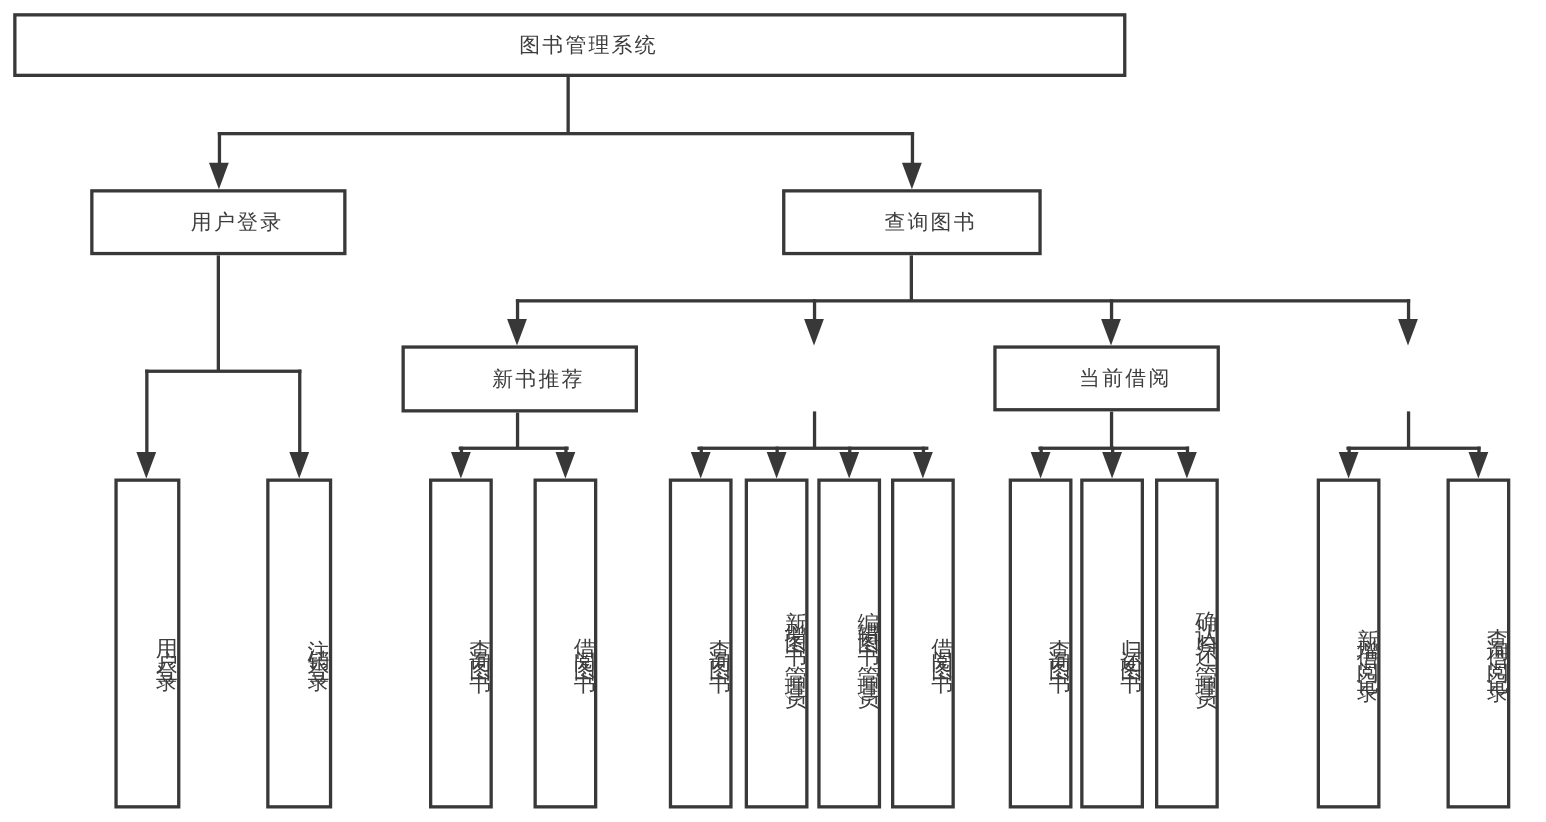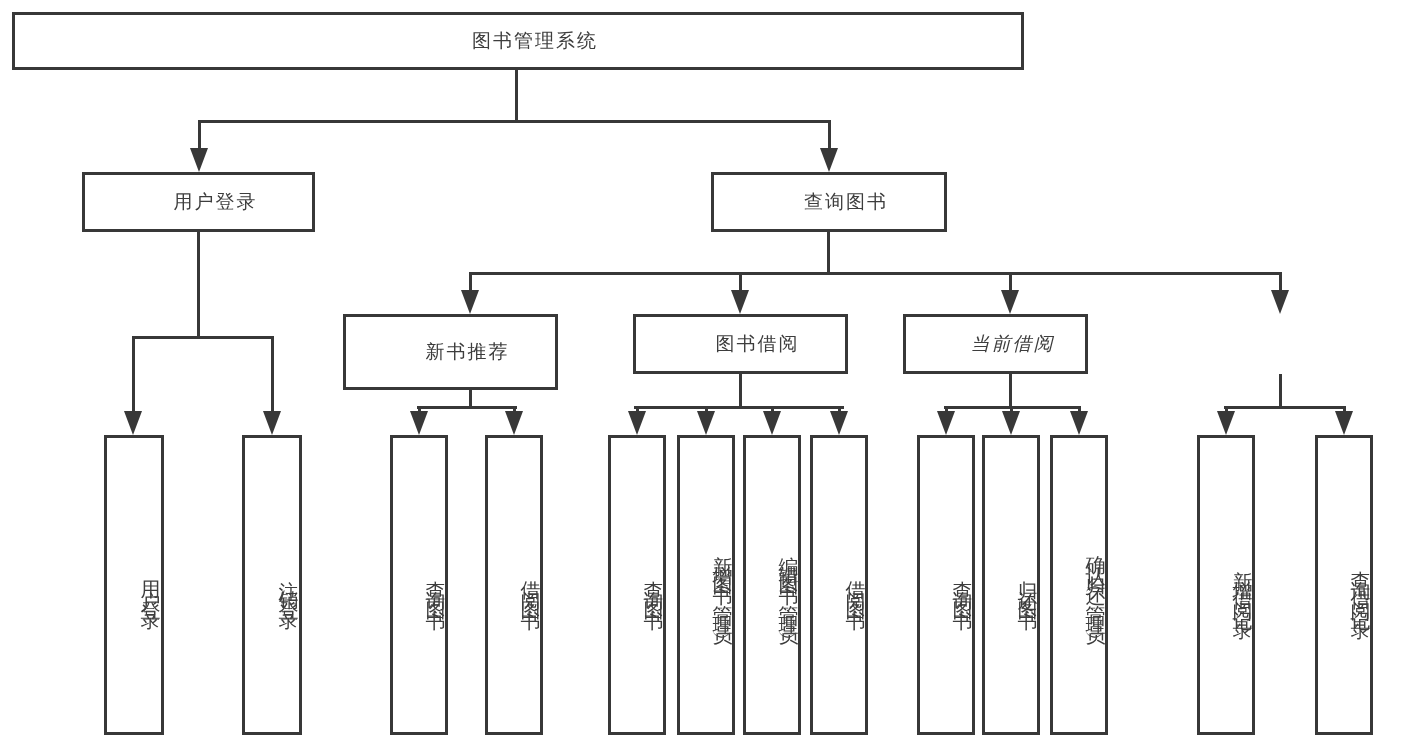--- a/index.html
+++ b/index.html
@@ -119,23 +119,22 @@
   <div class="vline" style="left:1225px;top:406px;height:9px;"></div>
   <div class="vline" style="left:1343px;top:406px;height:9px;"></div>
   <div class="arrow" style="left:1217px;top:411px;"></div>
   <div class="arrow" style="left:1335px;top:411px;"></div>
 
   <div class="node h-node" style="left:12px;top:12px;width:1012px;height:58px;">图书管理系统</div>
 
   <div class="node h-node" style="left:82px;top:172px;width:233px;height:60px;">用户登录</div>
   <div class="node h-node" style="left:711px;top:172px;width:236px;height:60px;">查询图书</div>
 
-  <div class="node h-node" style="left:343px;top:314px;width:215px;height:76px;">新书推荐</div>
-  <div class="node h-node" style="left:633px;top:314px;width:215px;height:60px;">图书借阅</div>
-  <div class="node h-node" style="left:903px;top:314px;width:185px;height:60px;font-style:italic;">当前借阅</div>
+  <div class="node h-node" style="left:365px;top:314px;width:215px;height:61px;">新书推荐</div>
+  <div class="node h-node" style="left:903px;top:314px;width:206px;height:60px;">当前借阅</div>
 
   <div class="node v-node" style="left:104px;top:435px;width:60px;height:300px;">
     <span class="v-text">用户登录</span>
   </div>
   <div class="node v-node" style="left:242px;top:435px;width:60px;height:300px;">
     <span class="v-text">注销登录</span>
   </div>
 
   <div class="node v-node" style="left:390px;top:435px;width:58px;height:300px;">
     <span class="v-text">查询图书</span>

